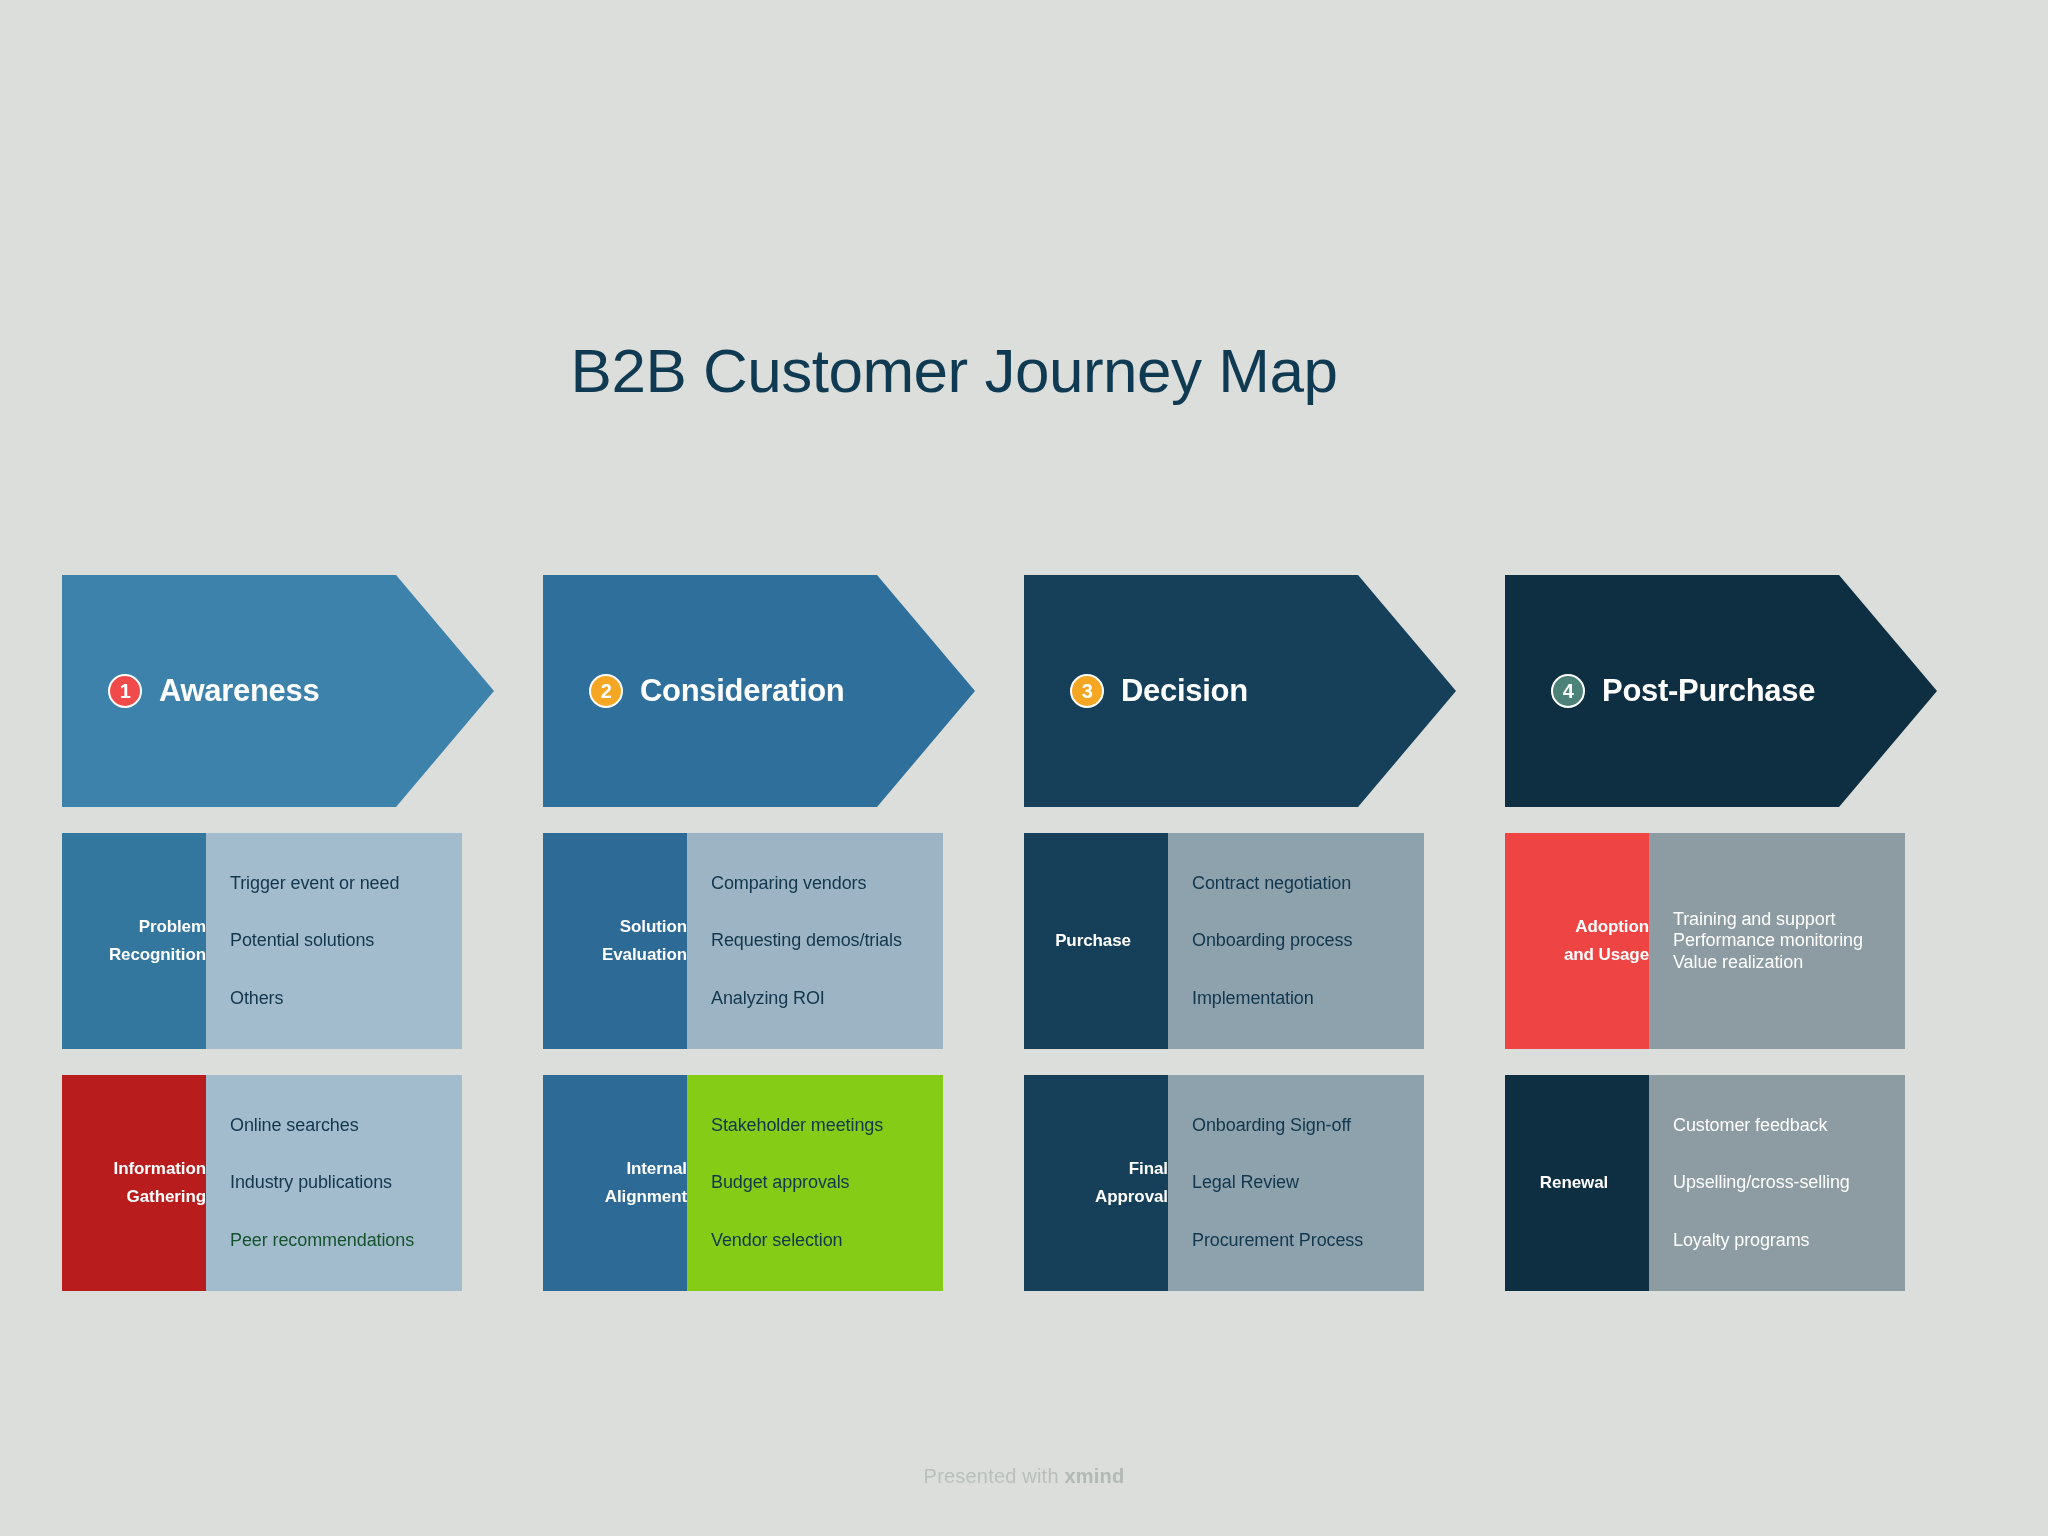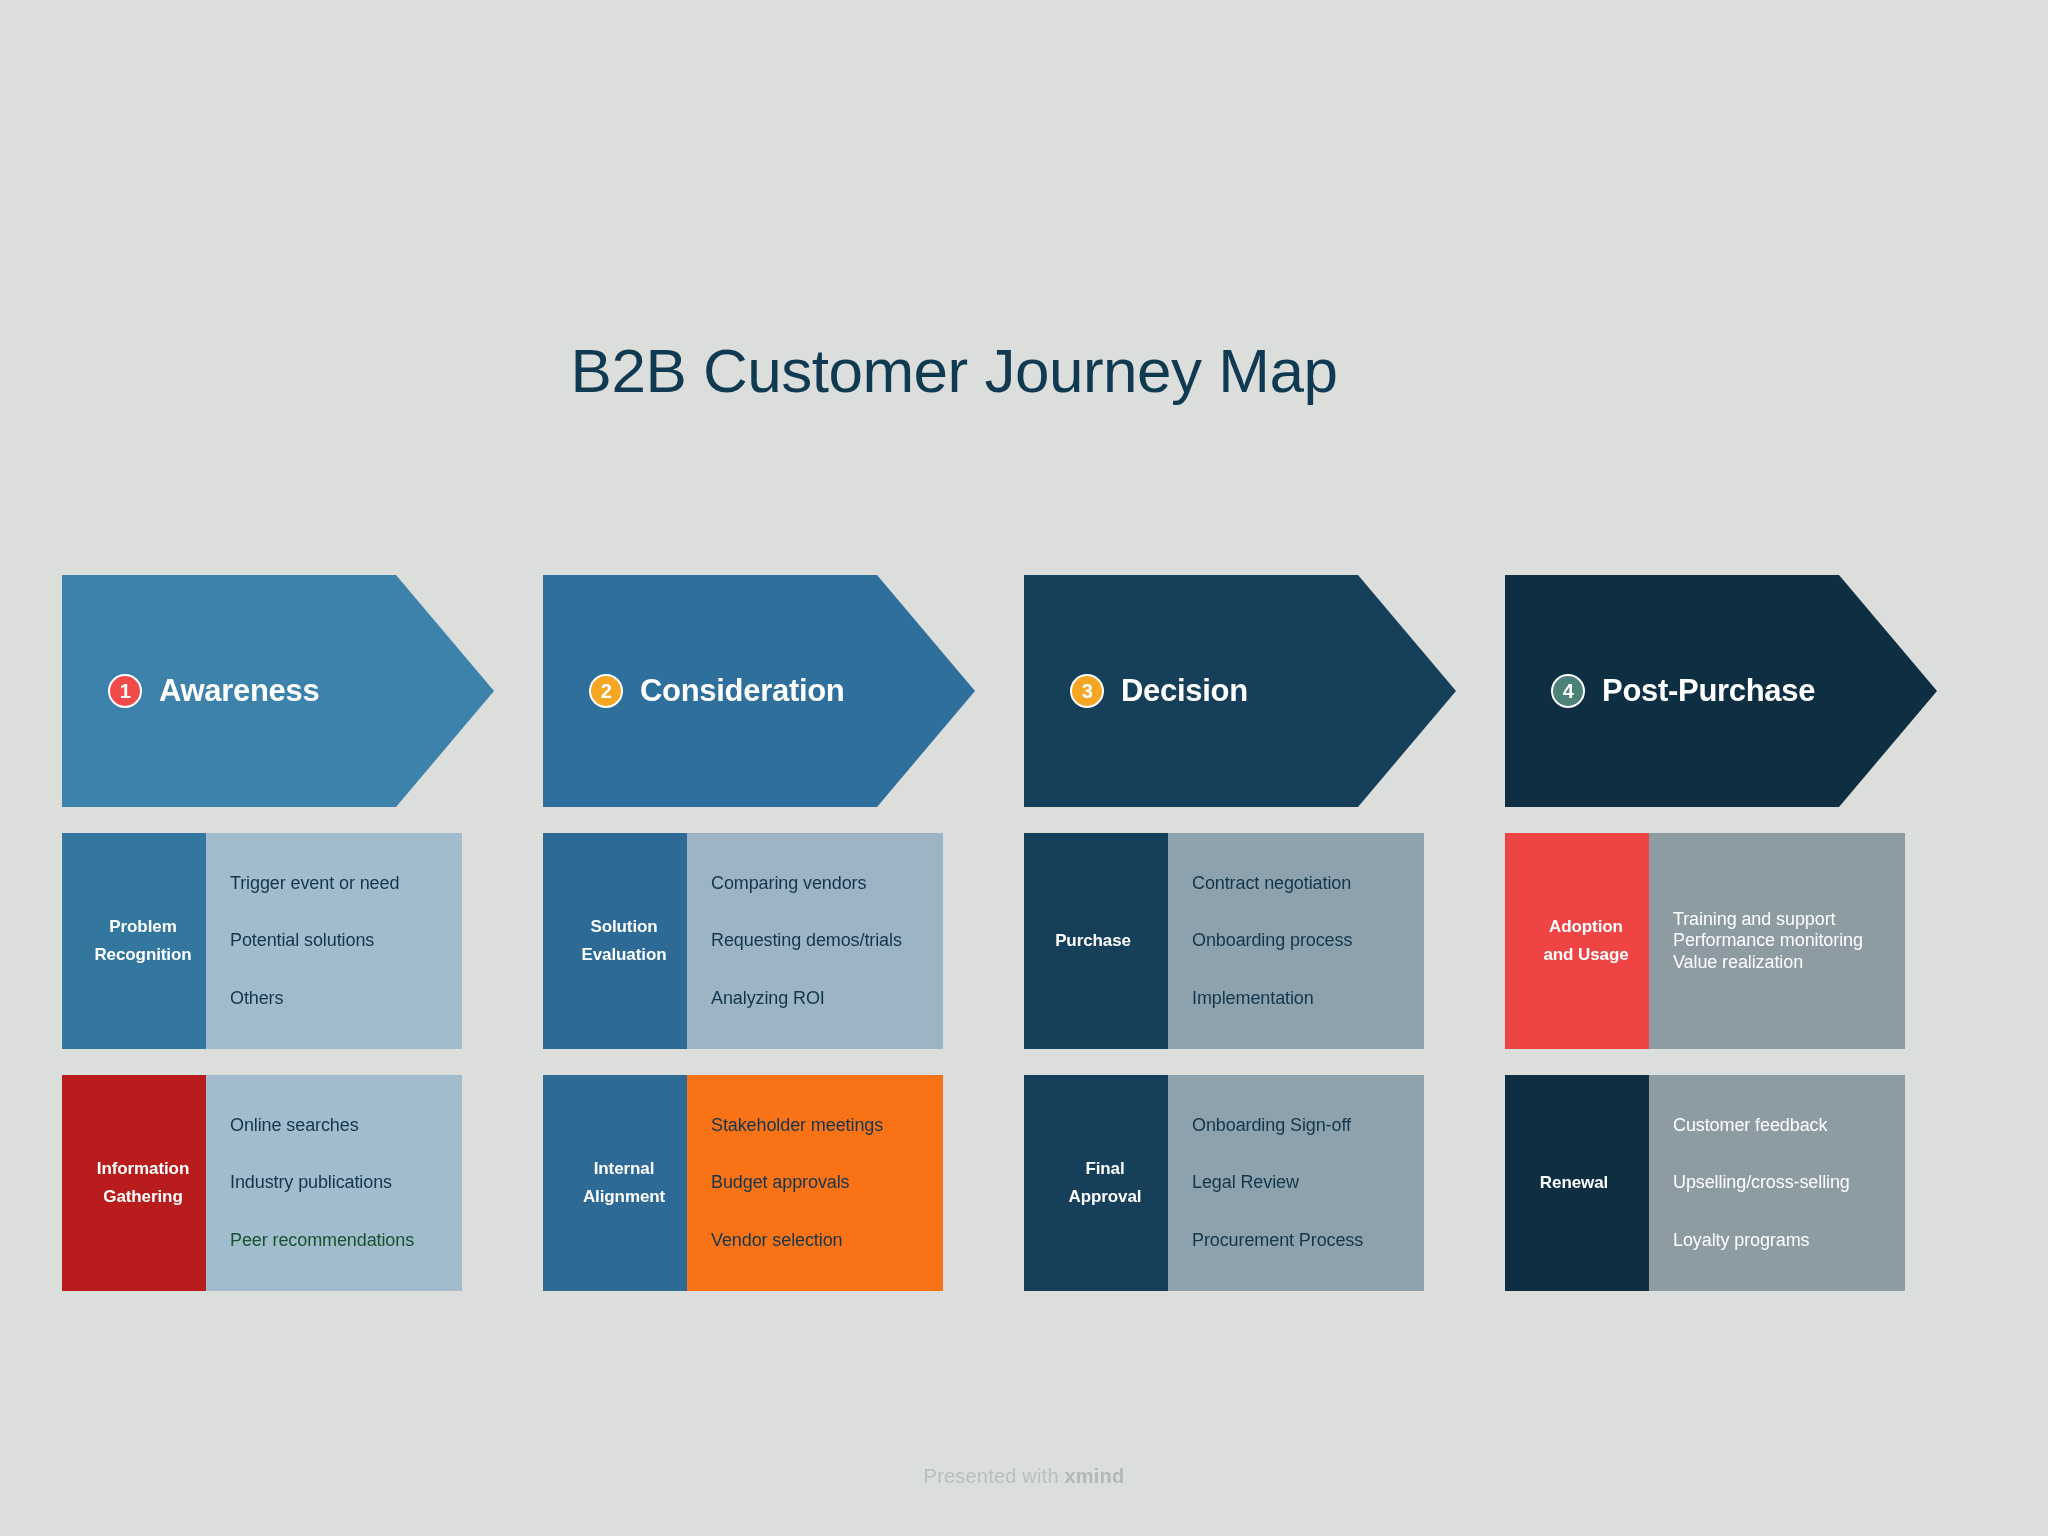--- a/index.html
+++ b/index.html
@@ -106,21 +106,21 @@
     height: 216px;
     overflow: hidden;
   }
   .tblock + .tblock { margin-top: 26px; }
 
   .tlabel {
     width: 144px;
     flex: none;
     display: flex;
     flex-direction: column;
-    align-items: center;
+    align-items: flex-end;
     justify-content: center;
     padding-left: 18px;
     box-sizing: border-box;
   }
   .tlabel span {
     font-size: 17px;
     font-weight: 700;
     color: #ffffff;
     line-height: 1.62;
     letter-spacing: -0.1px;
@@ -217,21 +217,21 @@
             <span style="color: rgb(18, 54, 76);">Comparing vendors</span>
             <span style="color: rgb(18, 54, 76);">Requesting demos/trials</span>
             <span style="color: rgb(18, 54, 76);">Analyzing ROI</span>
           </div>
         </div>
         <div class="tblock">
           <div class="tlabel" style="background: rgb(45, 106, 150);">
             <span>Internal</span>
             <span>Alignment</span>
           </div>
-          <div class="titems" style="background: #f97316;">
+          <div class="titems" style="background: #84cc16;">
             <span style="color: rgb(18, 54, 76);">Stakeholder meetings</span>
             <span style="color: rgb(18, 54, 76);">Budget approvals</span>
             <span style="color: rgb(18, 54, 76);">Vendor selection</span>
           </div>
         </div>
       </div>
     </div>
     <div class="column">
       <div class="arrow-wrap">
         <svg class="arrow-shape" viewBox="0 0 432 232" width="432" height="232">

